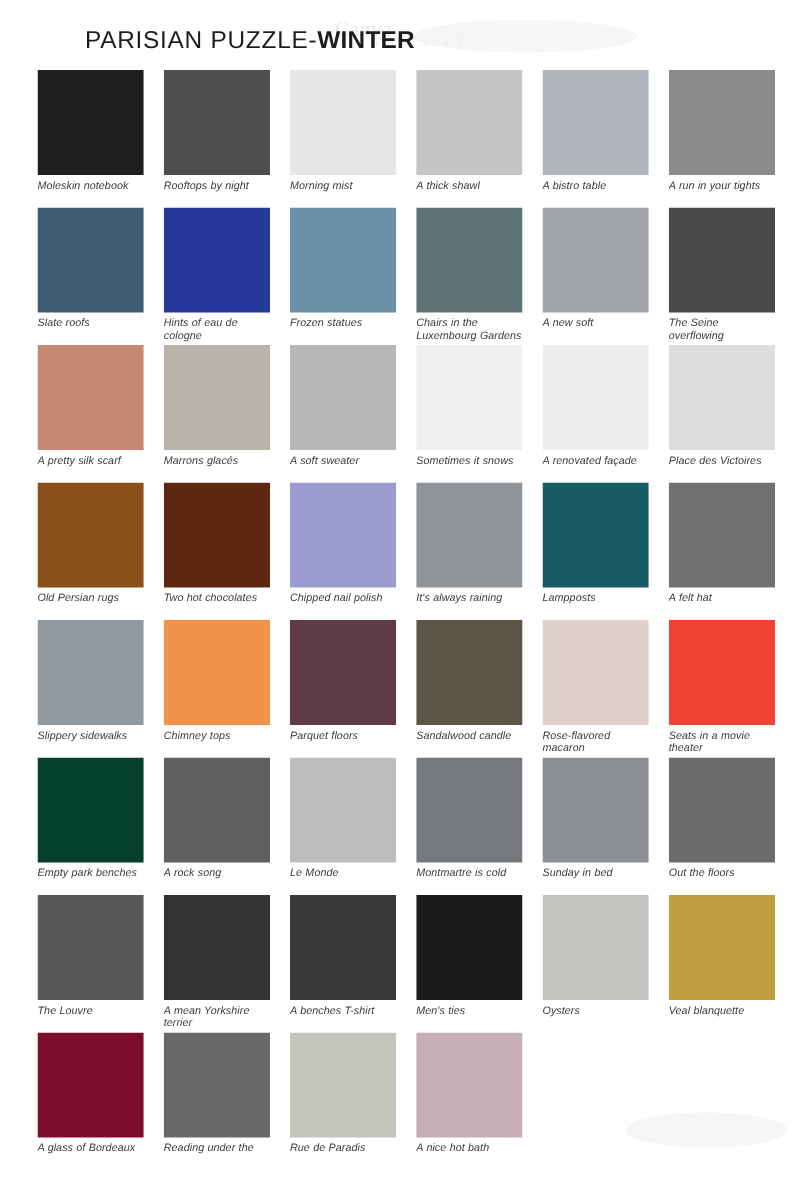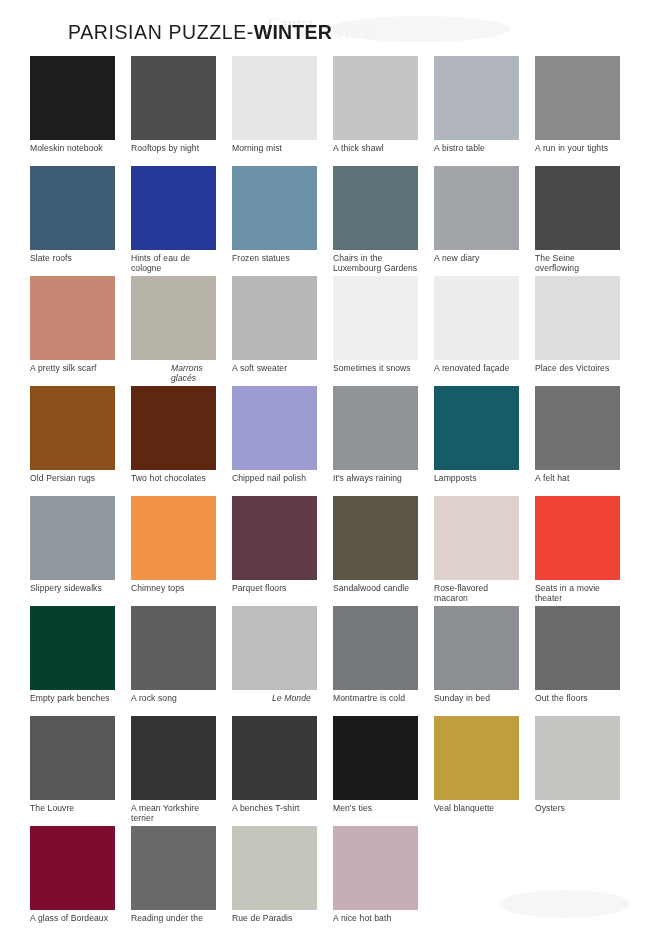--- a/index.html
+++ b/index.html
@@ -92,22 +92,23 @@
     height: 84px;
     display: block;
   }
   .caption {
     margin-top: 4px;
     font-size: 8.6px;
     line-height: 9.6px;
     color: #3a3a3a;
     letter-spacing: 0.05px;
     word-spacing: 0.2px;
-  }
-  .caption.italic { font-style: italic; margin-left: 40px; }
+    font-style: italic;
+  }
+  .caption.italic { font-style: italic; }
 </style>
 </head>
 <body>
 
 <div id="poster">
 
   <div class="watermark-blob" style="left:330px; top:16px; width:180px; height:26px;"></div>
   <div class="watermark-blob" style="left:500px; top:890px; width:130px; height:28px;"></div>
 
   <div class="watermark-2">PARISIAN</div>
@@ -154,21 +155,21 @@
       <div class="cell">
         <div class="swatch" style="background: rgb(106, 145, 168);"></div>
         <div class="caption">Frozen statues</div>
       </div>
       <div class="cell">
         <div class="swatch" style="background: rgb(92, 114, 119);"></div>
         <div class="caption">Chairs in the Luxembourg Gardens</div>
       </div>
       <div class="cell">
         <div class="swatch" style="background: rgb(161, 164, 168);"></div>
-        <div class="caption">A new diary</div>
+        <div class="caption">A new soft</div>
       </div>
       <div class="cell">
         <div class="swatch" style="background: rgb(72, 73, 75);"></div>
         <div class="caption">The Seine overflowing</div>
       </div>
       <div class="cell">
         <div class="swatch" style="background: rgb(199, 136, 115);"></div>
         <div class="caption">A pretty silk scarf</div>
       </div>
       <div class="cell">
@@ -273,28 +274,28 @@
       </div>
       <div class="cell">
         <div class="swatch" style="background: rgb(55, 56, 57);"></div>
         <div class="caption">A benches T-shirt</div>
       </div>
       <div class="cell">
         <div class="swatch" style="background: rgb(27, 27, 29);"></div>
         <div class="caption">Men's ties</div>
       </div>
       <div class="cell">
+        <div class="swatch" style="background: rgb(195, 197, 192);"></div>
+        <div class="caption">Oysters</div>
+      </div>
+      <div class="cell">
         <div class="swatch" style="background: rgb(191, 158, 63);"></div>
         <div class="caption">Veal blanquette</div>
       </div>
       <div class="cell">
-        <div class="swatch" style="background: rgb(195, 197, 192);"></div>
-        <div class="caption">Oysters</div>
-      </div>
-      <div class="cell">
         <div class="swatch" style="background: rgb(124, 13, 44);"></div>
         <div class="caption">A glass of Bordeaux</div>
       </div>
       <div class="cell">
         <div class="swatch" style="background: rgb(104, 105, 107);"></div>
         <div class="caption">Reading under the</div>
       </div>
       <div class="cell">
         <div class="swatch" style="background: rgb(196, 198, 188);"></div>
         <div class="caption">Rue de Paradis</div>

